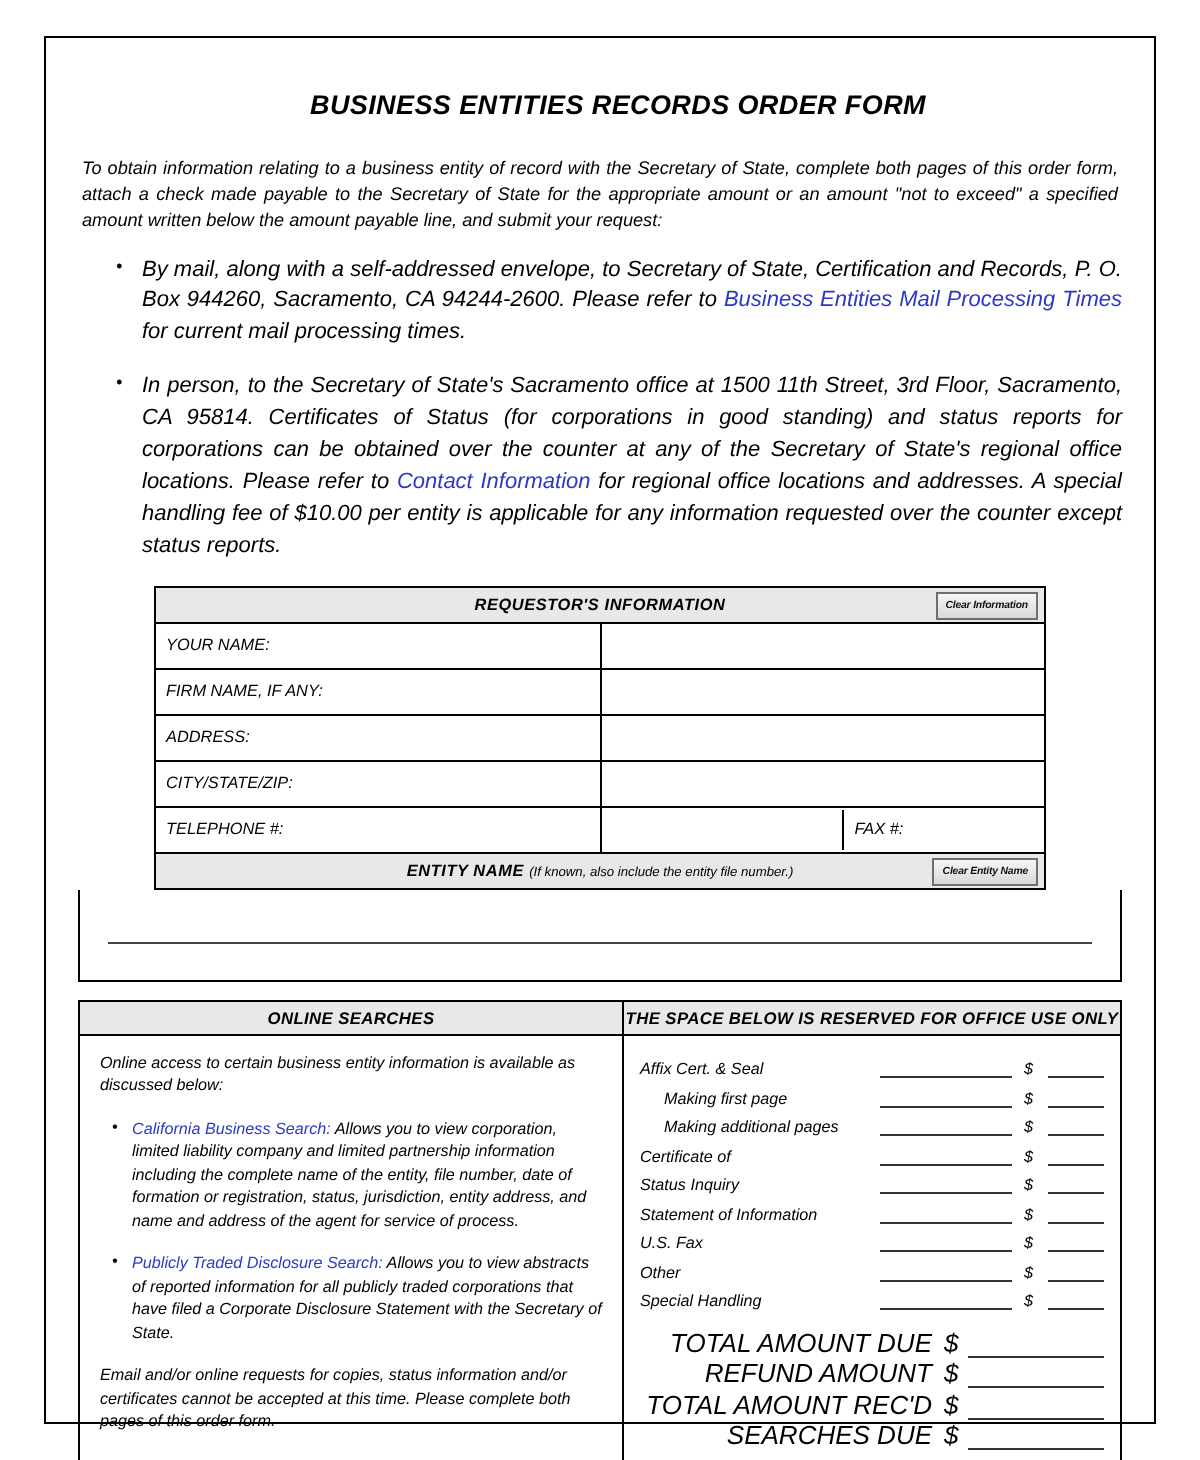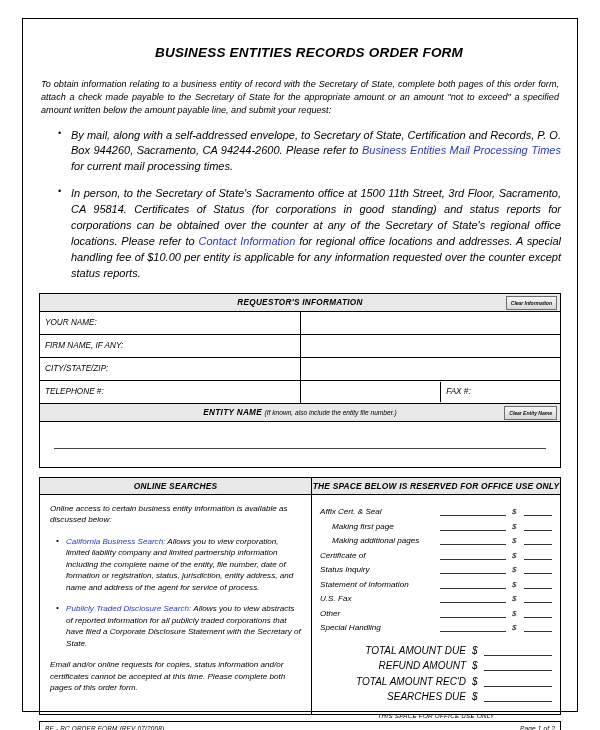--- a/index.html
+++ b/index.html
@@ -69,21 +69,21 @@
     top: -1px;
     font-size: 9px;
   }
   a.lnk {
     color: #2b37c8;
     text-decoration: none;
   }
   
   .tbl {
     border-collapse: collapse;
-    width: 522px;
+    width: 446px;
     margin: 9px auto 0 auto;
     table-layout: fixed;
   }
   .tbl td {
     border: 1px solid #000;
     height: 22px;
     padding: 0 5px;
     font-size: 8.2px;
     vertical-align: middle;
     background: #fff;
@@ -204,21 +204,21 @@
   .fee-name { width: 108px; padding-left: 8px !important; white-space: nowrap; }
   .fee-name.indent { padding-left: 20px !important; }
   .fee-blank { width: 72px; }
   .fee-blank .rule { border-bottom: 1px solid #333; height: 10px; margin-right: 6px; }
   .fee-dollar { width: 10px; text-align: left; }
   .fee-amt .rule { border-bottom: 1px solid #333; height: 10px; margin-right: 8px; margin-left: 2px; }
   .totals {
     width: 100%;
     border-collapse: collapse;
     margin-top: 8px;
-    font-size: 10px;
+    font-size: 13px;
   }
   .totals td { padding: 0; height: 15.5px; vertical-align: bottom; }
   .tot-label { text-align: right; padding-right: 6px !important; white-space: nowrap; }
   .tot-dollar { width: 10px; }
   .tot-amt { width: 78px; }
   .tot-amt .rule { border-bottom: 1px solid #333; height: 10px; margin-right: 8px; margin-left: 2px; }
   .office-note {
     text-align: center;
     font-size: 6.2px;
     letter-spacing: 0.3px;
@@ -266,20 +266,24 @@
         </tr>
         <tr>
           <td class="lbl-col">YOUR NAME:</td>
           <td></td>
         </tr>
         <tr>
           <td class="lbl-col">FIRM NAME, IF ANY:</td>
           <td></td>
         </tr>
         <tr>
+          <td class="lbl-col">ADDRESS:</td>
+          <td></td>
+        </tr>
+        <tr>
           <td class="lbl-col">CITY/STATE/ZIP:</td>
           <td></td>
         </tr>
         <tr>
           <td class="lbl-col">TELEPHONE #:</td>
           <td style="padding:0">
             <table style="border-collapse:collapse;width:100%;table-layout:fixed">
               <tbody>
                     <tr>
                 <td style="border:none;border-right:1px solid #000;height:20px;width:50%;padding:0 5px;font-size:8.2px"></td>

